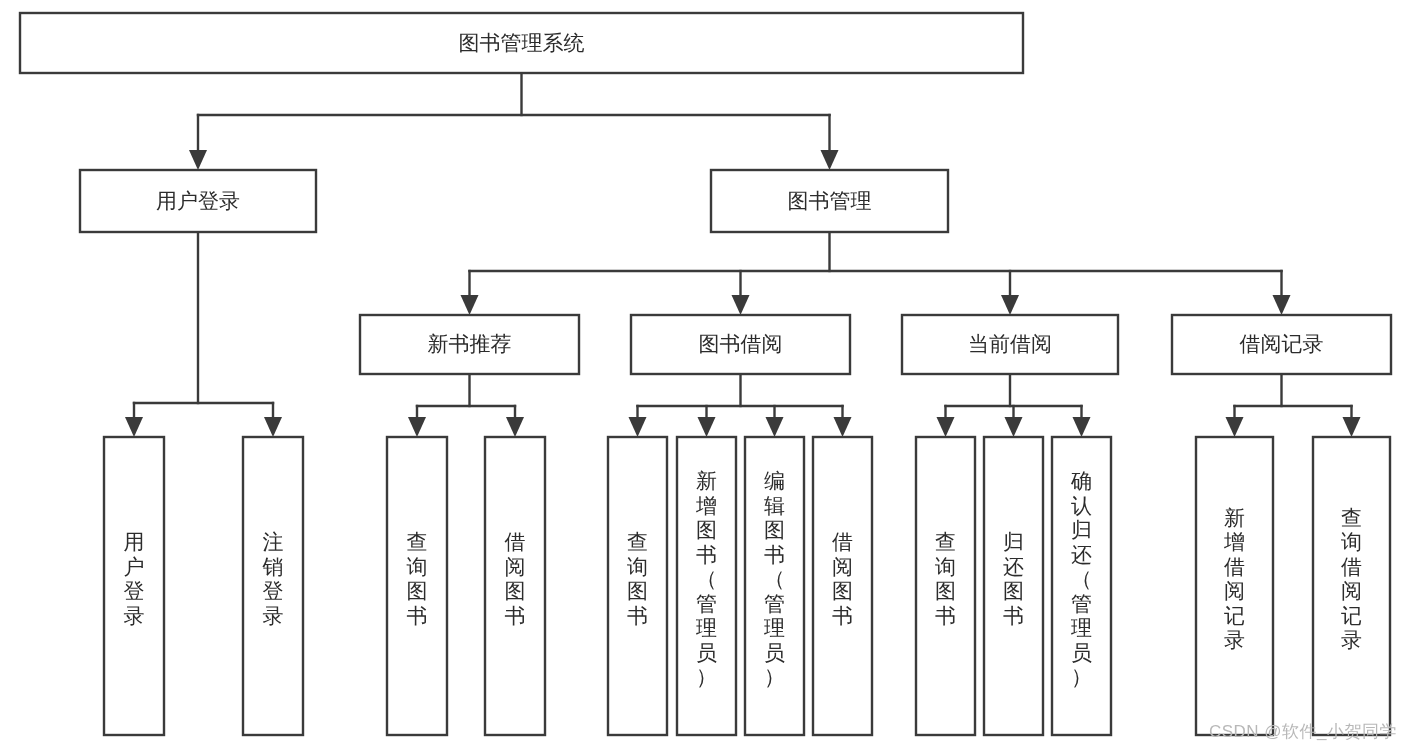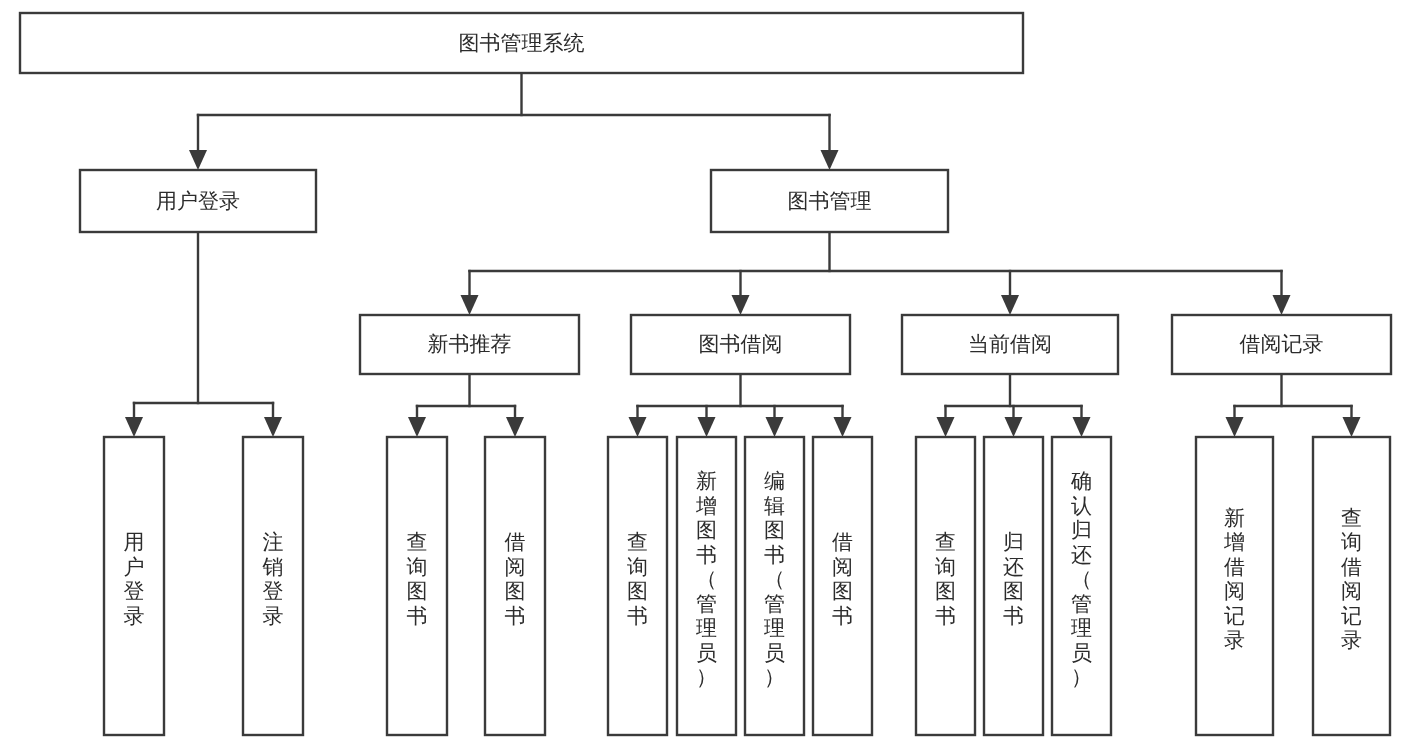--- a/index.html
+++ b/index.html
@@ -208,13 +208,14 @@
           <rect x="1196" y="437" width="77" height="298" class="node-box"></rect>
           <text x="1234.5" y="524.75" class="node-label-vertical"><tspan x="1234.5" dy="0">新</tspan><tspan x="1234.5" dy="24.5">增</tspan><tspan x="1234.5" dy="24.5">借</tspan><tspan x="1234.5" dy="24.5">阅</tspan><tspan x="1234.5" dy="24.5">记</tspan><tspan x="1234.5" dy="24.5">录</tspan></text>
         </g>
         <g>
           <rect x="1313" y="437" width="77" height="298" class="node-box"></rect>
           <text x="1351.5" y="524.75" class="node-label-vertical"><tspan x="1351.5" dy="0">查</tspan><tspan x="1351.5" dy="24.5">询</tspan><tspan x="1351.5" dy="24.5">借</tspan><tspan x="1351.5" dy="24.5">阅</tspan><tspan x="1351.5" dy="24.5">记</tspan><tspan x="1351.5" dy="24.5">录</tspan></text>
         </g>
       </g>
   </svg>
 
+  <div class="watermark-text">CSDN @软件_小贺同学</div>
 </div>
 
 </body></html>

